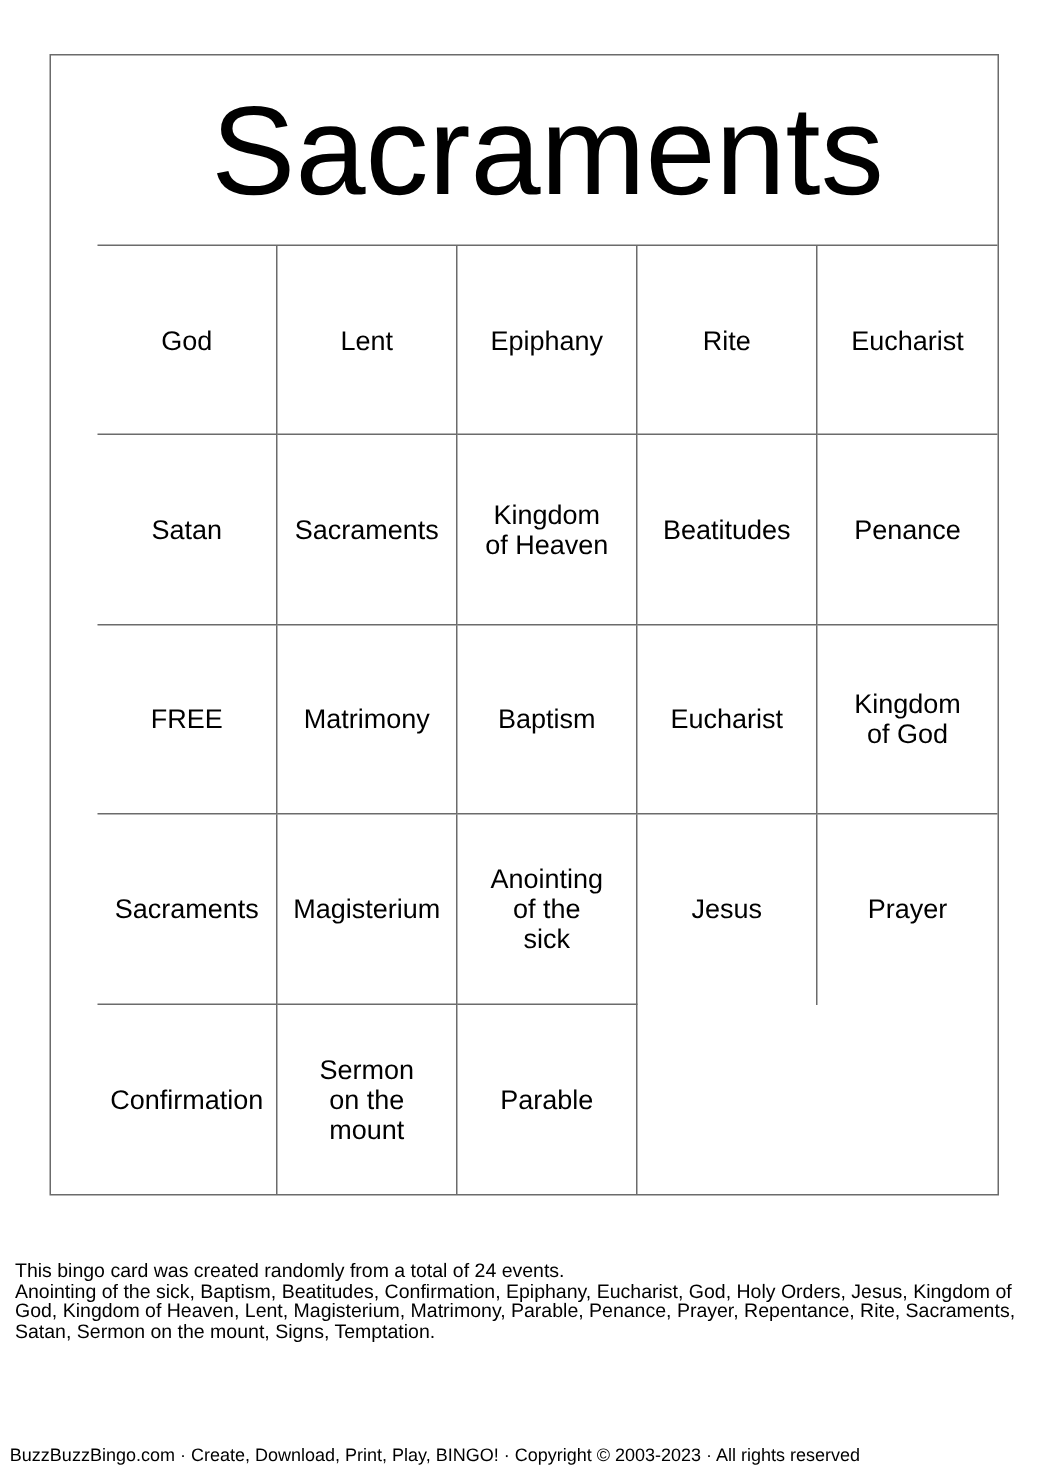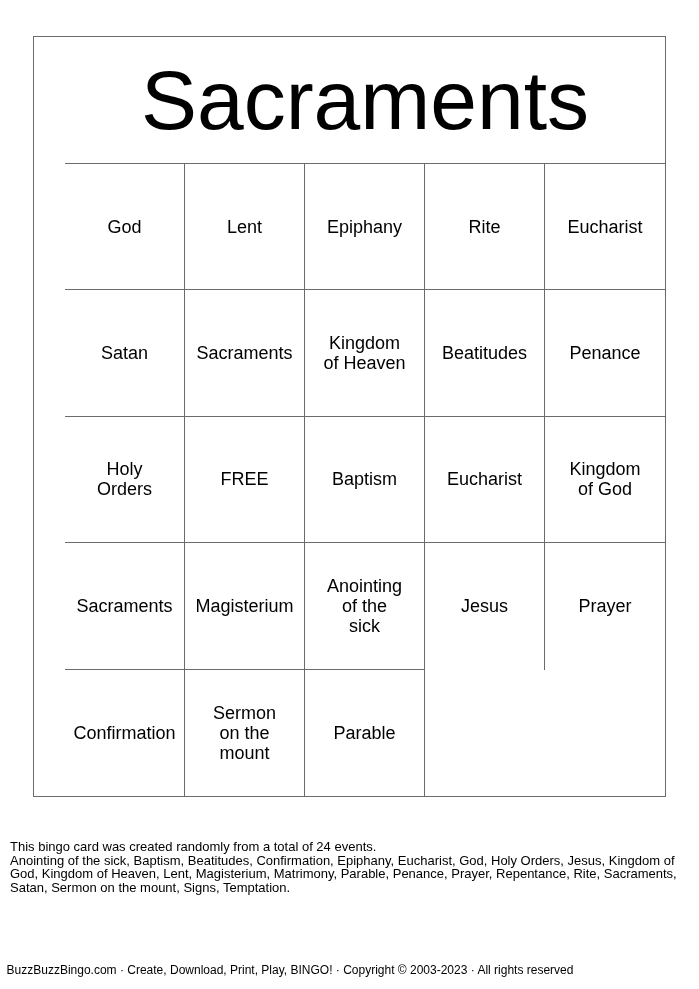--- a/index.html
+++ b/index.html
@@ -23,23 +23,22 @@
     <div class="cell">Lent</div>
     <div class="cell">Epiphany</div>
     <div class="cell">Rite</div>
     <div class="cell">Eucharist</div>
     <div class="cell">Satan</div>
     <div class="cell">Sacraments</div>
     <div class="cell">Kingdom
 of Heaven</div>
     <div class="cell">Beatitudes</div>
     <div class="cell">Penance</div>
-    <div class="cell">Holy
-Orders</div>
     <div class="cell">FREE</div>
+    <div class="cell">Matrimony</div>
     <div class="cell">Baptism</div>
     <div class="cell">Eucharist</div>
     <div class="cell">Kingdom
 of God</div>
     <div class="cell">Sacraments</div>
     <div class="cell">Magisterium</div>
     <div class="cell">Anointing
 of the
 sick</div>
     <div class="cell">Jesus</div>

